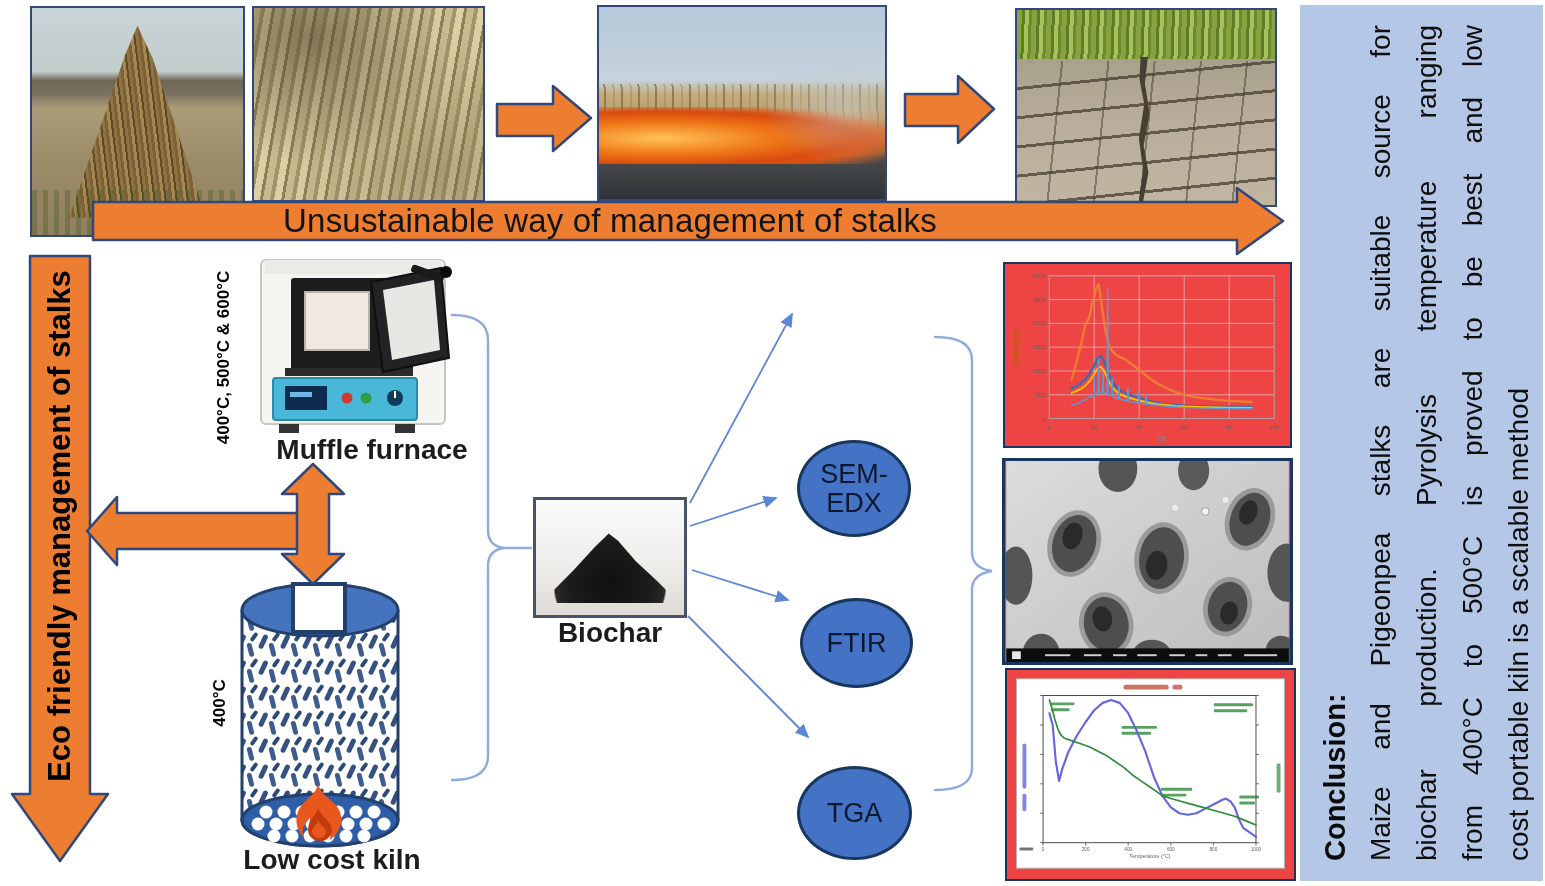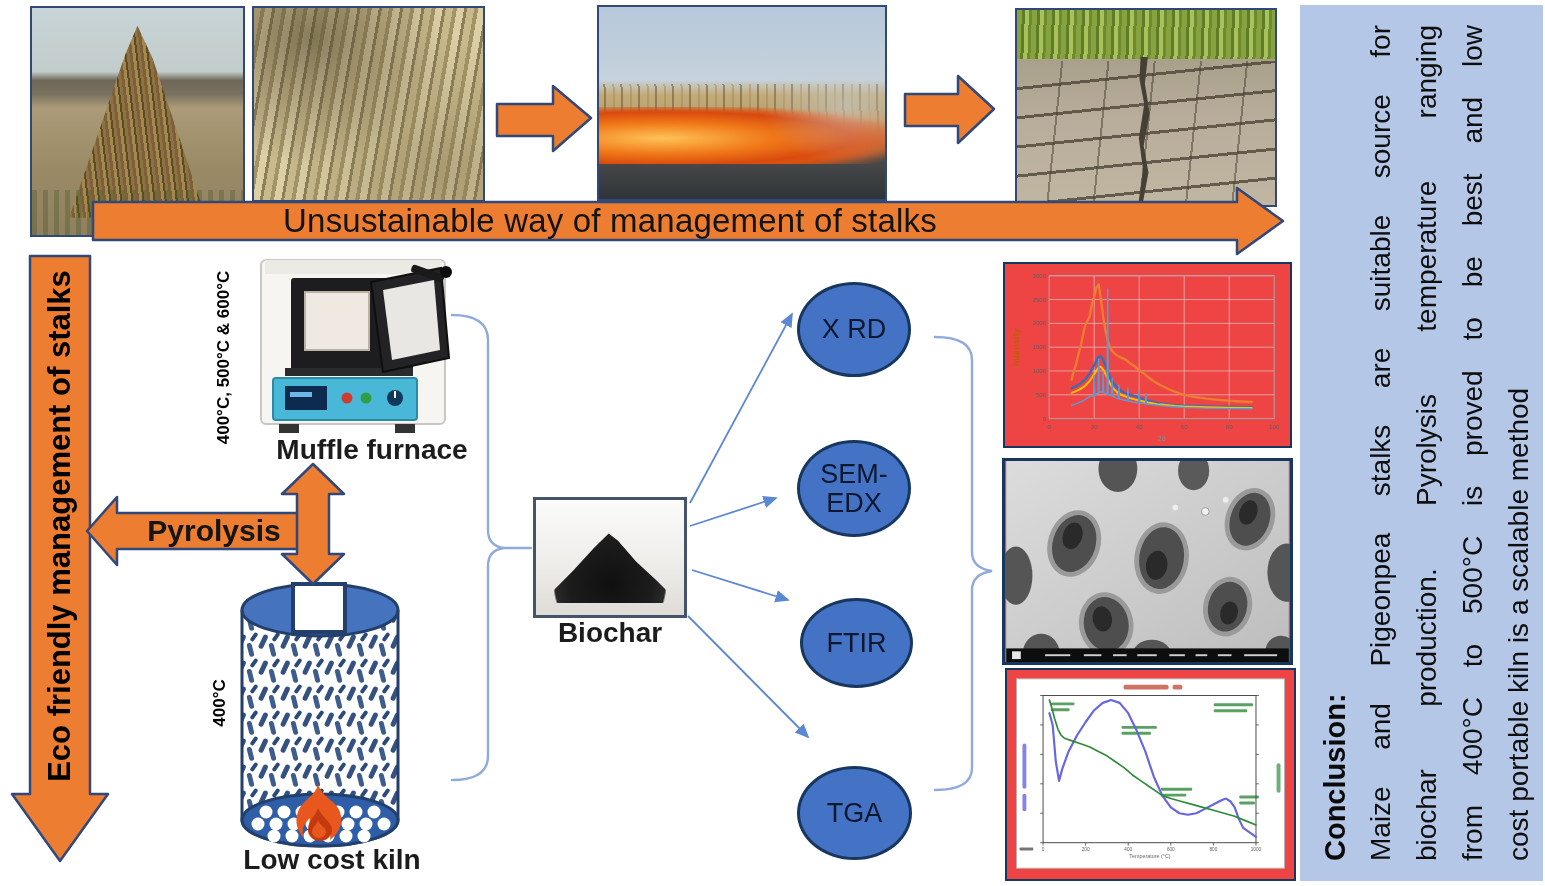--- a/index.html
+++ b/index.html
@@ -289,23 +289,20 @@
   <svg class="abs" style="left:276px;top:782px;z-index:3;" width="84" height="68" viewBox="0 0 84 68">
     <path d="M42,2 C40,14 26,18 22,30 C18,40 22,50 28,56 C24,46 30,40 34,36 C32,46 36,52 42,56 C38,48 44,42 48,38 C50,46 56,50 54,58 C62,52 68,42 64,30 C60,18 46,16 42,2 Z" fill="#E8571E"></path>
     <path d="M42,26 C40,34 32,38 32,48 A12 11 0 0 0 56,48 C56,40 46,36 42,26 Z" fill="#C23A0D"></path>
     <path d="M42,38 C41,43 36,45 36,50 A7 6 0 0 0 50,50 C50,45 44,44 42,38 Z" fill="#E8571E"></path>
   </svg>
 
   <div class="biochar-box abs" style="left:533px;top:497px;width:154px;height:121px;">
     <div class="biochar-pile"></div>
   </div>
 
-  <div class="node abs" style="left:797px;top:282px;width:114px;height:95px;">
-    <span>X RD</span>
-  </div>
   <div class="node abs" style="left:797px;top:440px;width:114px;height:97px;">
     <span>SEM-</span>
     <span>EDX</span>
   </div>
   <div class="node abs" style="left:797px;top:766px;width:115px;height:94px;">
     <span>TGA</span>
   </div>
   <div class="node abs" style="left:800px;top:598px;width:113px;height:90px;">
     <span>FTIR</span>
   </div>
@@ -340,21 +337,20 @@
 
   <div class="abs rot-wrap" style="left:18px;top:262px;width:84px;height:528px;z-index:6;">
     <div class="rot-inner eco-text" style="width:528px;height:84px;transform:rotate(-90deg) translateX(-528px);">Eco friendly management of stalks</div>
   </div>
 
   <div class="abs rot-wrap" style="left:206px;top:250px;width:36px;height:215px;z-index:6;">
     <div class="rot-inner temps-text" style="width:215px;height:36px;transform:rotate(-90deg) translateX(-215px);">400°C, 500°C &amp; 600°C</div>
   </div>
   <div class="txt abs caption" style="left:272px;top:437px;width:200px;height:26px;">Muffle furnace</div>
 
-  <div class="txt abs pyro-text" style="left:114px;top:506px;width:200px;height:50px;">Pyrolysis</div>
 
   <div class="abs rot-wrap" style="left:204px;top:648px;width:32px;height:110px;z-index:6;">
     <div class="rot-inner temps-text" style="width:110px;height:32px;transform:rotate(-90deg) translateX(-110px);">400°C</div>
   </div>
   <div class="txt abs caption" style="left:232px;top:846px;width:200px;height:28px;">Low cost kiln</div>
 
   <div class="txt abs caption" style="left:533px;top:620px;width:154px;height:26px;">Biochar</div>
 
 </div>
 

